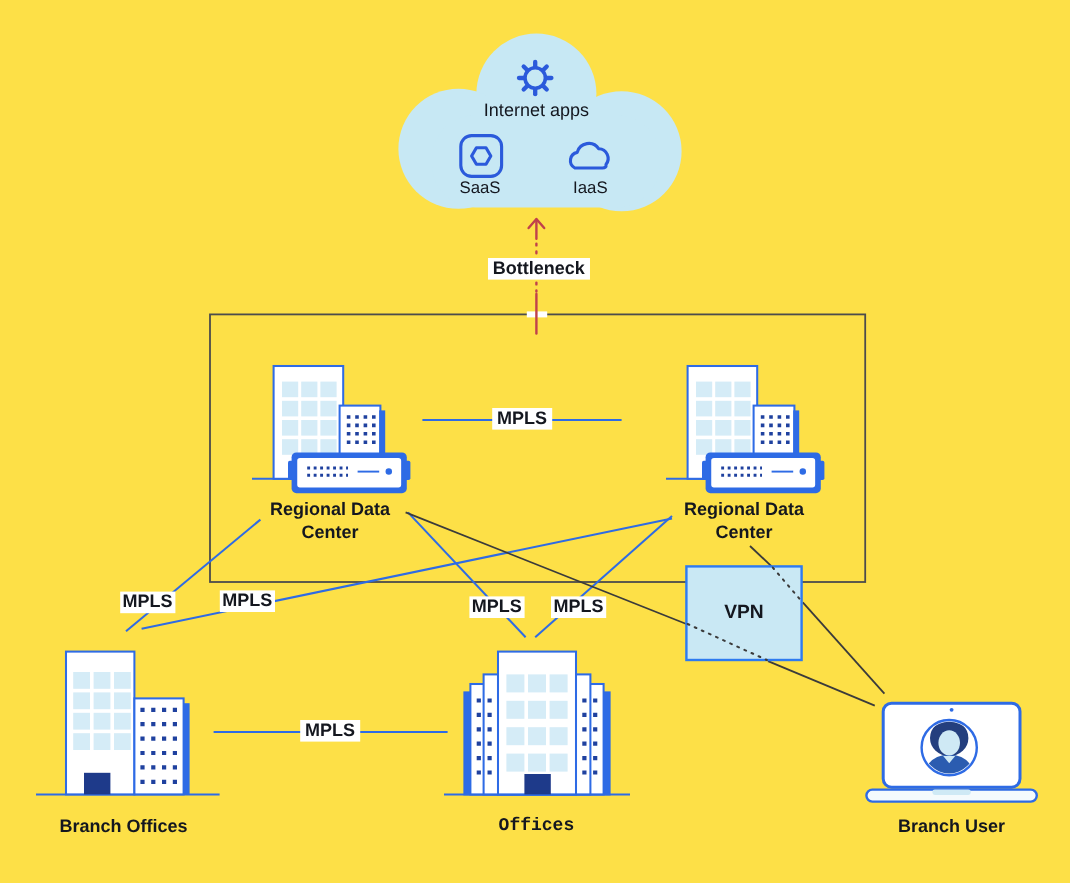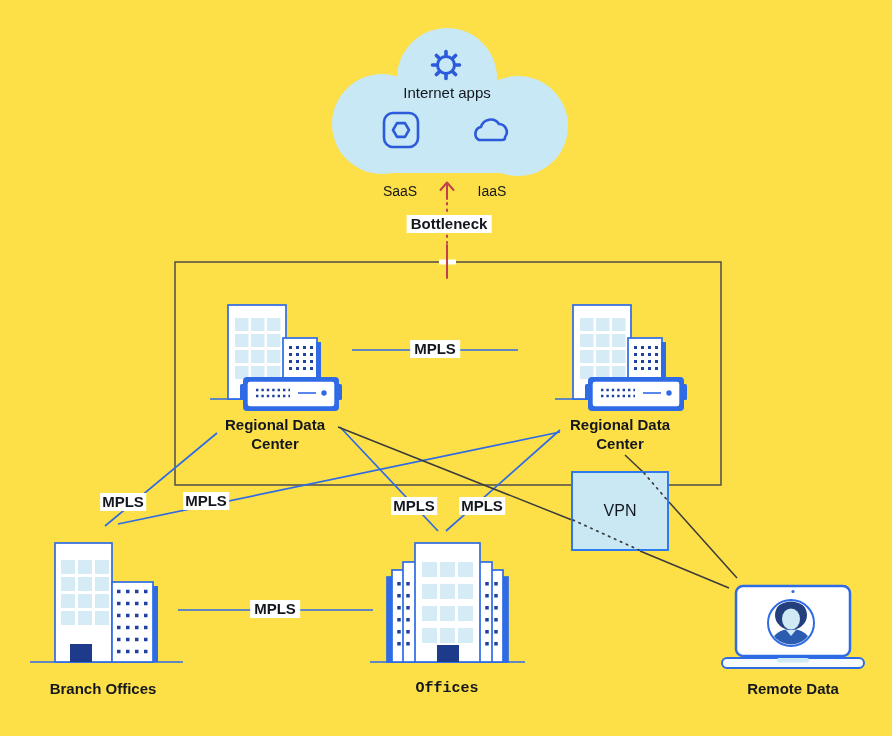--- a/index.html
+++ b/index.html
@@ -3,23 +3,23 @@
 <meta charset="utf-8">
 <style>
   html,body{margin:0;padding:0;background:#fff;}
   body{width:892px;height:736px;font-family:"Liberation Sans",sans-serif;color:#14171f;}
   #stage{position:relative;width:892px;height:736px;overflow:hidden;background:#fde047;}
   #net-svg{position:absolute;left:0;top:0;}
   .lbl{position:absolute;transform:translate(-50%,-50%);white-space:nowrap;font-size:15px;
        color:#14171f;line-height:18px;text-align:center;}
   .bold{font-weight:700;}
   .bg{background:#fff;padding:0 4px;text-align:right;}
-  .small{font-size:14px;margin-top:35px;}
+  .small{font-size:14px;}
   .wrap2{white-space:normal;width:104px;line-height:19px;}
-  .vpn-text{font-size:16px;font-weight:400;}
+  .vpn-text{font-size:16px;font-weight:700;}
 </style>
 </head>
 <body>
 
 <div id="stage">
 
 <svg id="net-svg" width="892" height="736" viewBox="0 0 892 736">
   <defs>
 
     <g id="dc-icon">
@@ -227,15 +227,15 @@
 <div class="lbl bold bg" style="left:206px;top:501px;padding:0 2px;">MPLS</div>
 <div class="lbl bold bg" style="left:414px;top:506px;padding:0 2px;">MPLS</div>
 <div class="lbl bold bg" style="left:482px;top:506px;padding:0 2px;">MPLS</div>
 
 <div class="lbl vpn-text" style="left:620px;top:511px;">VPN</div>
 
 <div class="lbl bold bg" style="left:275px;top:609px;">MPLS</div>
 
 <div class="lbl bold" style="left:103px;top:689px;text-align:right;">Branch Offices</div>
 <div class="lbl bold" style="left:447px;top:689px;font-family:Liberation Mono, monospace;">Offices</div>
-<div class="lbl bold" style="left:793px;top:689px;">Remote Data</div>
+<div class="lbl bold" style="left:793px;top:689px;">Branch User</div>
 
 </div>
 
 </body></html>

